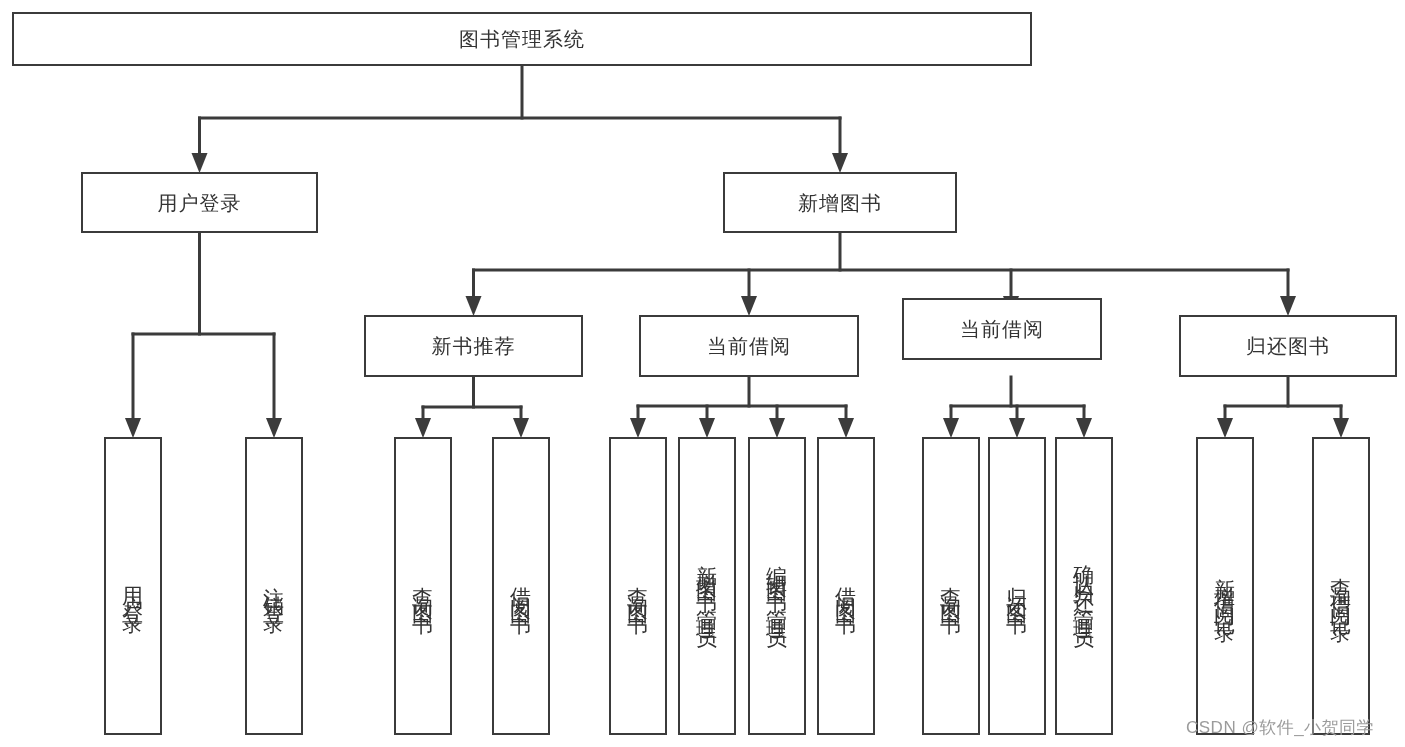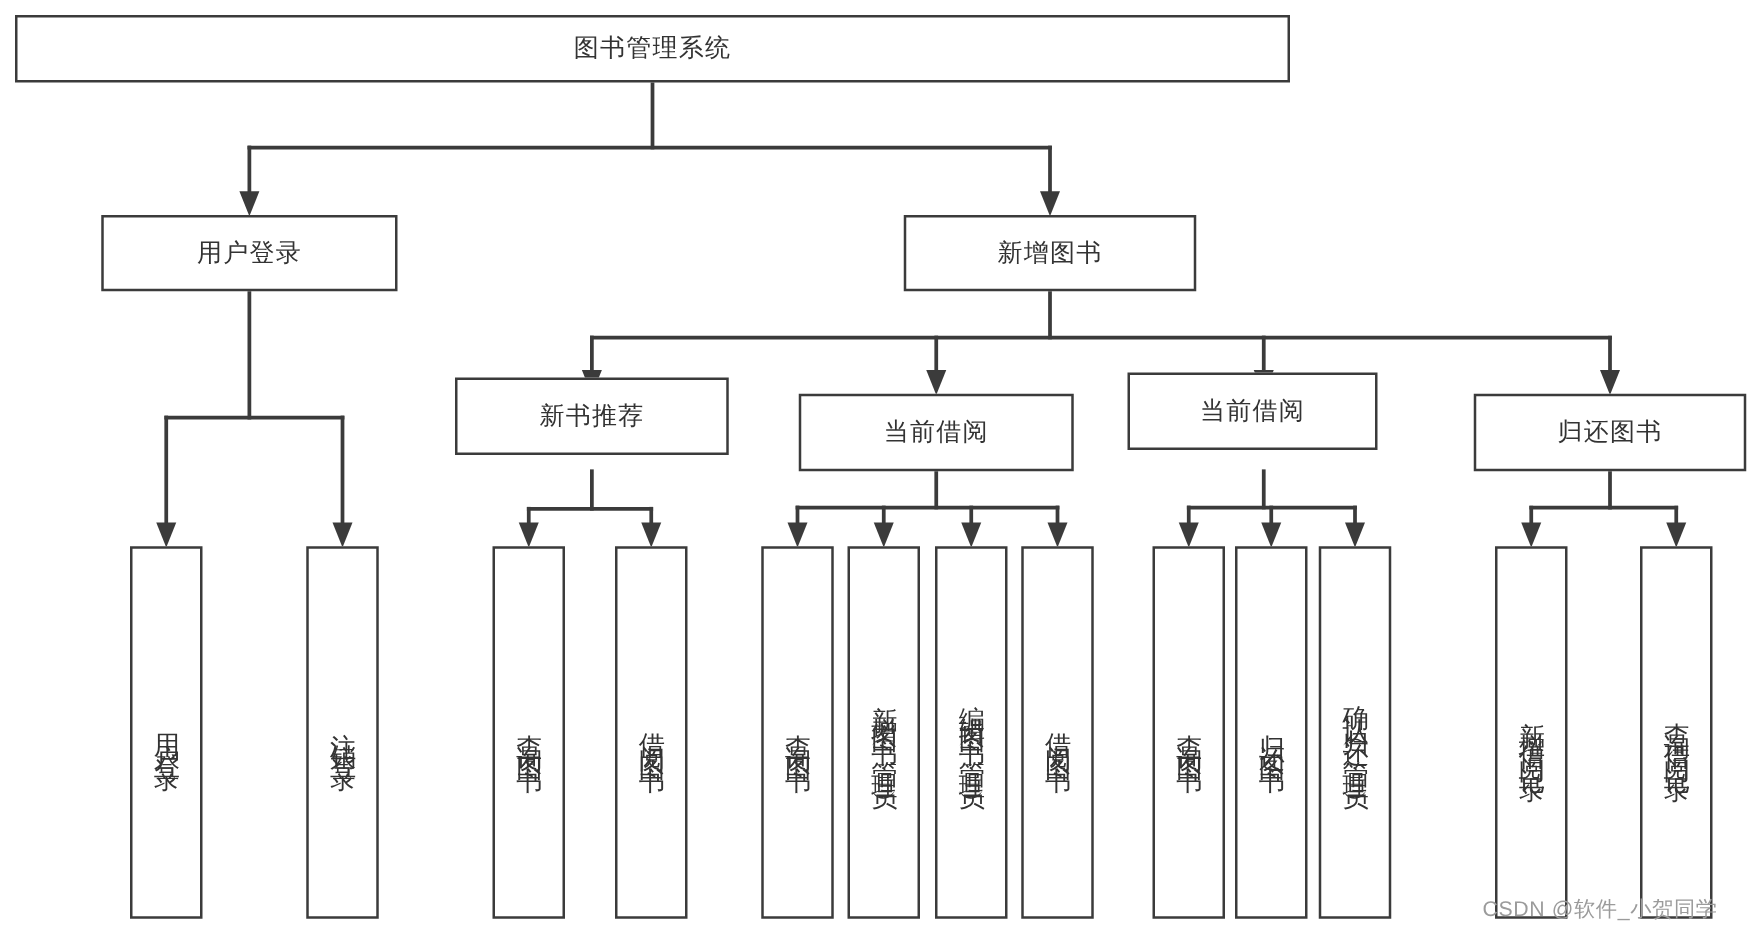--- a/index.html
+++ b/index.html
@@ -78,21 +78,21 @@
       <line x1="1225" y1="406" x2="1341" y2="406" stroke="#3b3b3b" stroke-width="3" stroke-linecap="square"></line>
       <line x1="1225" y1="406" x2="1225" y2="419" stroke="#3b3b3b" stroke-width="3" stroke-linecap="square"></line>
       <polygon points="1217,418 1233,418 1225,438" fill="#3b3b3b"></polygon>
       <line x1="1341" y1="406" x2="1341" y2="419" stroke="#3b3b3b" stroke-width="3" stroke-linecap="square"></line>
       <polygon points="1333,418 1349,418 1341,438" fill="#3b3b3b"></polygon>
     </svg>
 
   <div class="node h" style="left: 12px; top: 12px; width: 1020px; height: 54px;">图书管理系统</div>
     <div class="node h" style="left: 81px; top: 172px; width: 237px; height: 61px;">用户登录</div>
     <div class="node h" style="left: 723px; top: 172px; width: 234px; height: 61px;">新增图书</div>
-    <div class="node h" style="left: 364px; top: 302px; width: 219px; height: 62px;">新书推荐</div>
+    <div class="node h" style="left: 364px; top: 315px; width: 219px; height: 62px;">新书推荐</div>
     <div class="node h" style="left: 639px; top: 315px; width: 220px; height: 62px;">当前借阅</div>
     <div class="node h" style="left: 902px; top: 298px; width: 200px; height: 62px;">当前借阅</div>
     <div class="node h" style="left: 1179px; top: 315px; width: 218px; height: 62px;">归还图书</div>
     <div class="node v" style="left: 104px; top: 437px; width: 58px; height: 298px;">用户登录</div>
     <div class="node v" style="left: 245px; top: 437px; width: 58px; height: 298px;">注销登录</div>
     <div class="node v" style="left: 394px; top: 437px; width: 58px; height: 298px;">查询图书</div>
     <div class="node v" style="left: 492px; top: 437px; width: 58px; height: 298px;">借阅图书</div>
     <div class="node v" style="left: 609px; top: 437px; width: 58px; height: 298px;">查询图书</div>
     <div class="node v" style="left: 678px; top: 437px; width: 58px; height: 298px;">新增图书（管理员）</div>
     <div class="node v" style="left: 748px; top: 437px; width: 58px; height: 298px;">编辑图书（管理员）</div>

